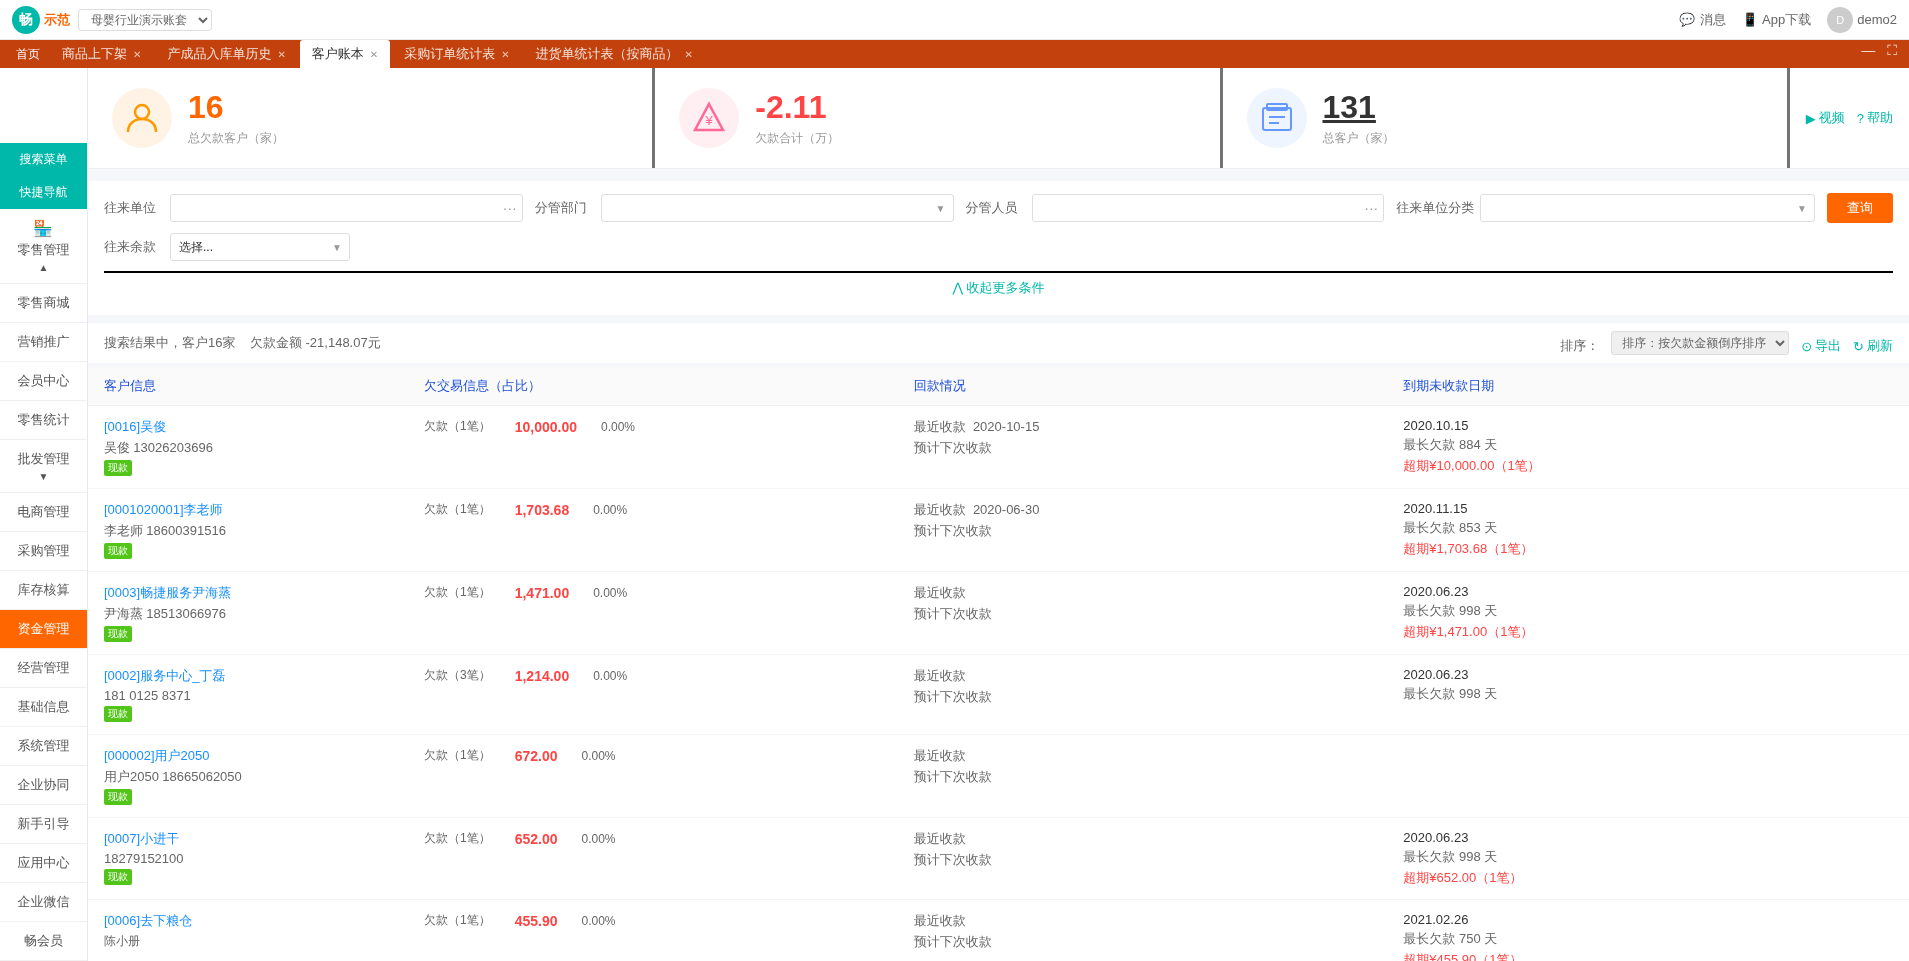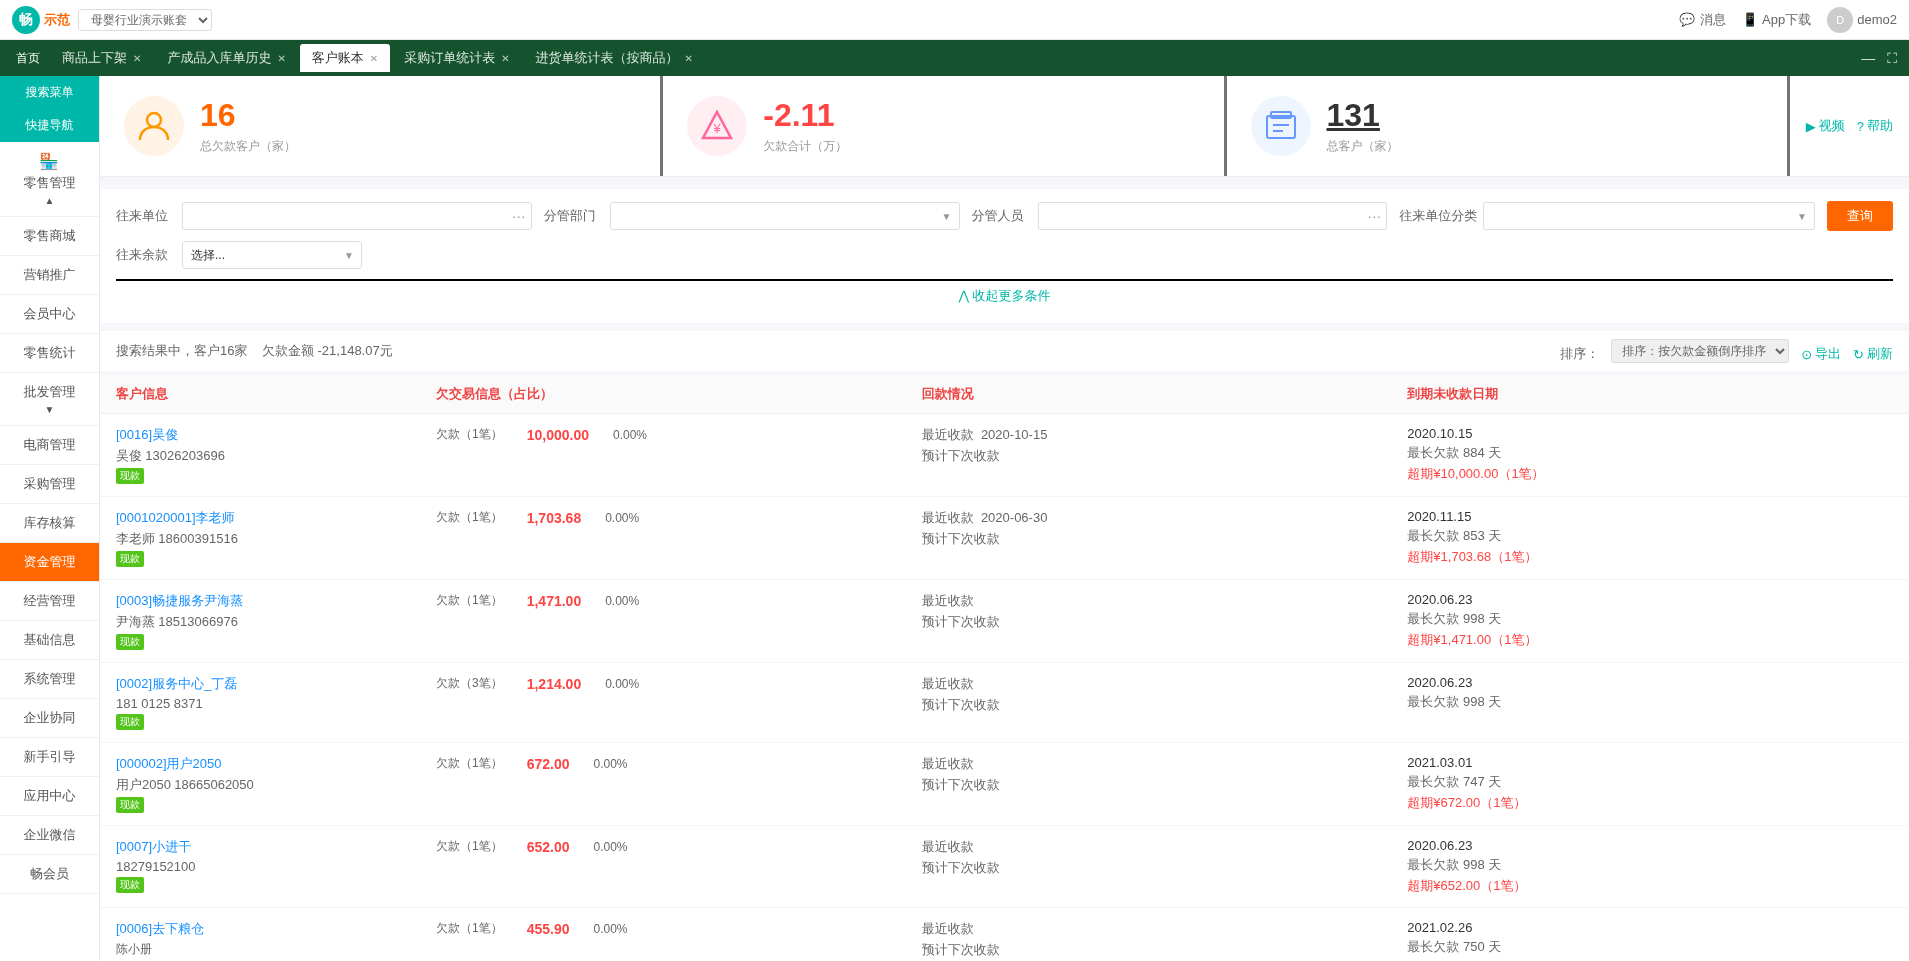--- a/index.html
+++ b/index.html
@@ -20,24 +20,24 @@
     .logo-area { display: flex; align-items: center; gap: 4px; }
     .logo-icon { width: 28px; height: 28px; background: #00b8a9; border-radius: 50%; display: flex; align-items: center; justify-content: center; color: #fff; font-size: 14px; font-weight: bold; }
     .logo-text { color: #ff6600; font-weight: bold; font-size: 13px; }
     .store-selector { color: #666; font-size: 12px; border: 1px solid #ddd; padding: 2px 8px; border-radius: 3px; background: #fff; cursor: pointer; }
     .top-bar-right { display: flex; align-items: center; gap: 16px; }
     .top-bar-btn { display: flex; align-items: center; gap: 4px; color: #666; cursor: pointer; font-size: 12px; }
     .avatar { width: 26px; height: 26px; border-radius: 50%; background: #ccc; display: flex; align-items: center; justify-content: center; color: #fff; font-size: 11px; }
 
     
     .tab-bar {
-      background: #14532d;
-      height: 36px;
-      display: flex;
-      align-items: center;
+      background: #c2410c;
+      height: 28px;
+      display: flex;
+      align-items: flex-start;
       padding: 0 8px;
       flex-shrink: 0;
       gap: 2px;
     }
     .tab-item {
       height: 28px;
       padding: 0 12px;
       display: flex;
       align-items: center;
       gap: 6px;
@@ -55,27 +55,28 @@
     .tab-item.active .tab-close { color: #999; }
     .tab-home { color: #fff; font-size: 12px; padding: 0 8px; cursor: pointer; }
     .tab-bar-right { margin-left: auto; display: flex; gap: 4px; }
     .tab-bar-action { color: rgba(255,255,255,0.8); cursor: pointer; font-size: 14px; padding: 2px 4px; }
 
     
     .main-layout { display: flex; flex: 1; overflow: hidden; }
 
     
     .sidebar {
-      width: 100px;
+      width: 88px;
       background: #fff;
       border-right: 1px solid #e8e8e8;
       display: flex;
       flex-direction: column;
       overflow-y: auto;
       flex-shrink: 0;
+      justify-content: flex-end;
     }
     .sidebar-search {
       padding: 8px;
       background: #00b8a9;
       color: #fff;
       text-align: center;
       font-size: 12px;
       cursor: pointer;
     }
     .sidebar-item {
@@ -195,22 +196,22 @@
     .action-btn { display: flex; align-items: center; gap: 3px; cursor: pointer; color: #00b8a9; font-size: 12px; }
 
     
     .data-table { background: #fff; }
     .table-header {
       display: grid;
       grid-template-columns: 320px 1fr 1fr 1fr;
       padding: 10px 16px;
       background: #fafafa;
       border-bottom: 1px solid #eee;
-      font-weight: bold;
-      color: #ef4444;
+      font-weight: normal;
+      color: #1d4ed8;
       font-size: 13px;
     }
     .table-row {
       display: grid;
       grid-template-columns: 320px 1fr 1fr 1fr;
       padding: 12px 16px;
       border-bottom: 1px solid #f5f5f5;
       align-items: start;
     }
     .customer-info { display: flex; flex-direction: column; gap: 3px; }
@@ -586,25 +587,20 @@
           <div class="debt-row">
             <span class="debt-count">欠款（1笔）</span>
             <span class="debt-amount">672.00</span>
             <span class="debt-percent">0.00%</span>
           </div>
         </div>
         <div class="payback-info">
           <span>最近收款</span>
           <span>预计下次收款</span>
         </div>
-        <div class="overdue-info">
-          <span class="overdue-date">2021.03.01</span>
-          <span class="overdue-days">最长欠款 747 天</span>
-          <span class="overdue-link">超期¥672.00（1笔）</span>
-        </div>
       </div>
 
       <div class="table-row">
         <div class="customer-info">
           <span class="customer-name">[0007]小进干</span>
           <span class="customer-sub"><span>18279152100</span></span>
           <span class="tag-xian">现款</span>
         </div>
         <div class="debt-info">
           <div class="debt-row">

